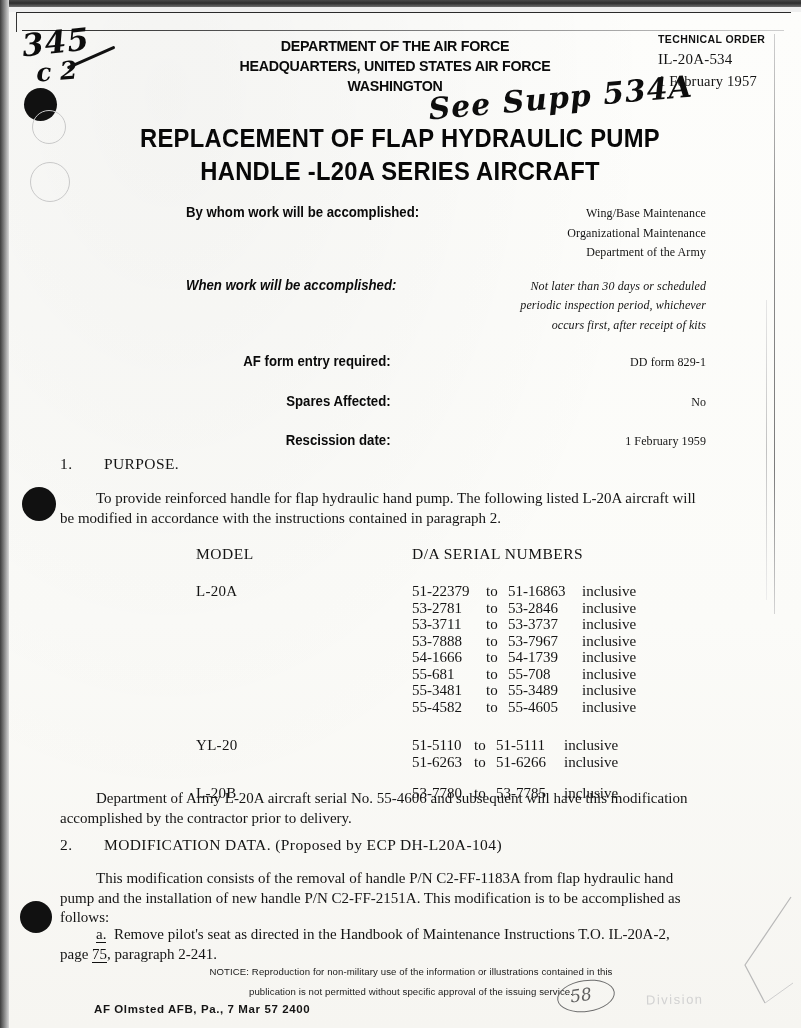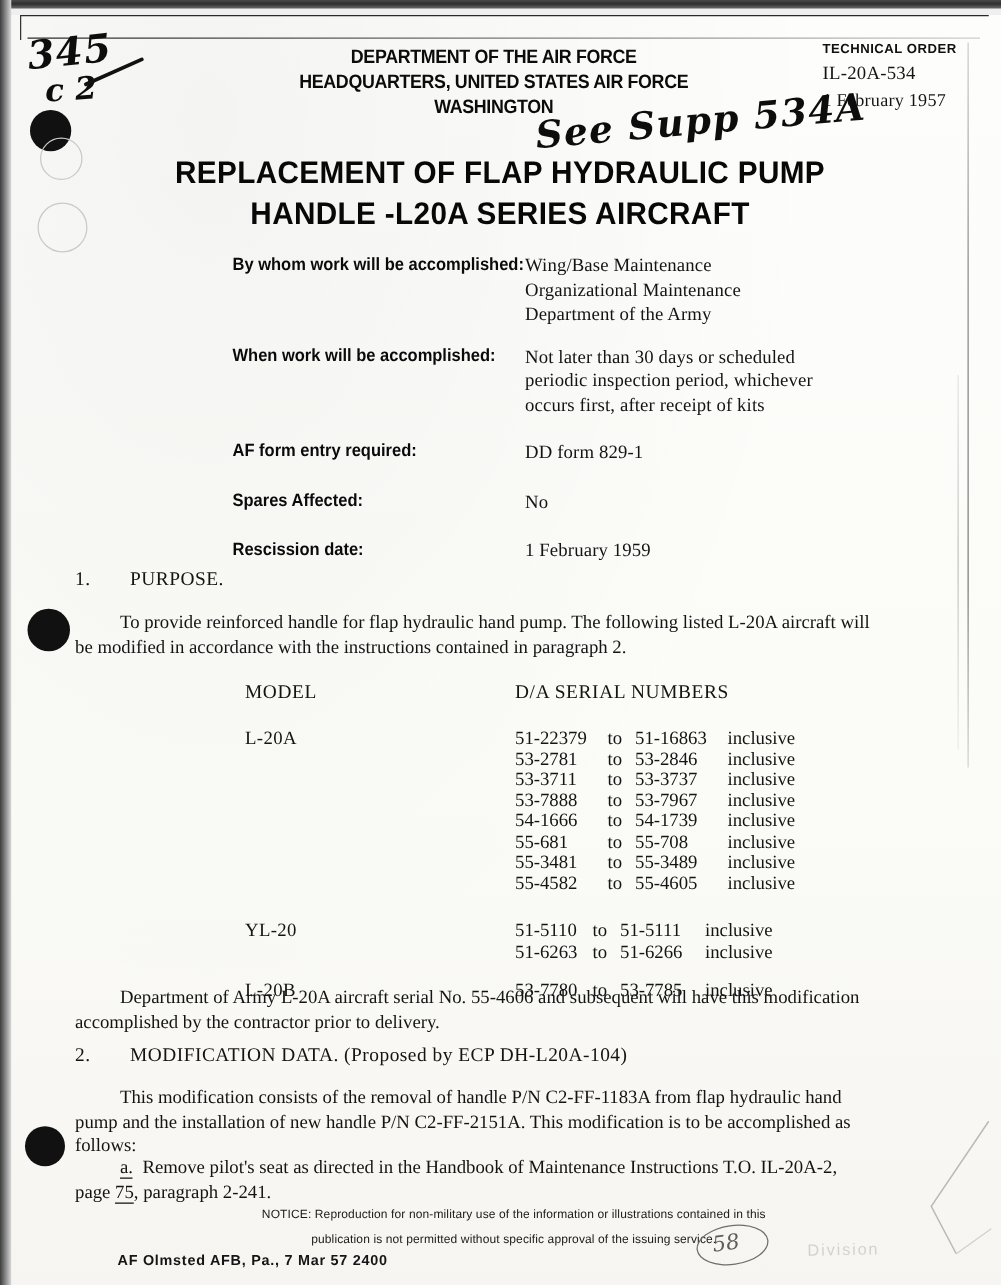--- a/index.html
+++ b/index.html
@@ -135,30 +135,30 @@
     position: absolute; left: 120px; top: 122px; width: 560px;
     text-align: center;
     font-family: "Liberation Sans", "DejaVu Sans", sans-serif;
     font-weight: bold; font-size: 25px; line-height: 33px;
     letter-spacing: 0.3px; color: #080808;
     transform: scaleX(0.95); transform-origin: center;
   }
 
   
   #spec-block { position: absolute; left: 186px; top: 204px; width: 520px; }
-  .spec-row { position: relative; margin-bottom: 14px; }
+  .spec-row { position: relative; margin-bottom: 14px; text-align: right; }
   .spec-label {
     position: absolute; left: 0; top: 0; width: 220px;
     font-family: "Liberation Sans", "DejaVu Sans", sans-serif;
     font-weight: bold; font-size: 14.2px; color: #0a0a0a;
     transform: scaleX(0.93); transform-origin: left center;
     white-space: nowrap;
   }
   .spec-value {
-    margin-left: 234px; font-size: 15px; line-height: 19.5px;
+    margin-left: 234px; font-size: 12px; line-height: 19.5px;
     letter-spacing: 0.1px;
   }
   .spec-value div { white-space: nowrap; }
 
   
   .sec-head {
     position: absolute;
     font-size: 15.5px; letter-spacing: 0.4px;
   }
   .sec-num { display: inline-block; width: 44px; }
@@ -254,21 +254,21 @@
 
     <div class="spec-row">
       <div class="spec-label">By whom work will be accomplished:</div>
       <div class="spec-value">
         <div>Wing/Base Maintenance</div>
         <div>Organizational Maintenance</div>
         <div>Department of the Army</div>
       </div>
     </div>
 
-    <div class="spec-row" style="margin-top:5px;">
+    <div class="spec-row" style="margin-top:5px;font-style:italic;">
       <div class="spec-label">When work will be accomplished:</div>
       <div class="spec-value">
         <div>Not later than 30 days or scheduled</div>
         <div>periodic inspection period, whichever</div>
         <div>occurs first, after receipt of kits</div>
       </div>
     </div>
 
     <div class="spec-row" style="margin-top:18px;">
       <div class="spec-label">AF form entry required:</div>

